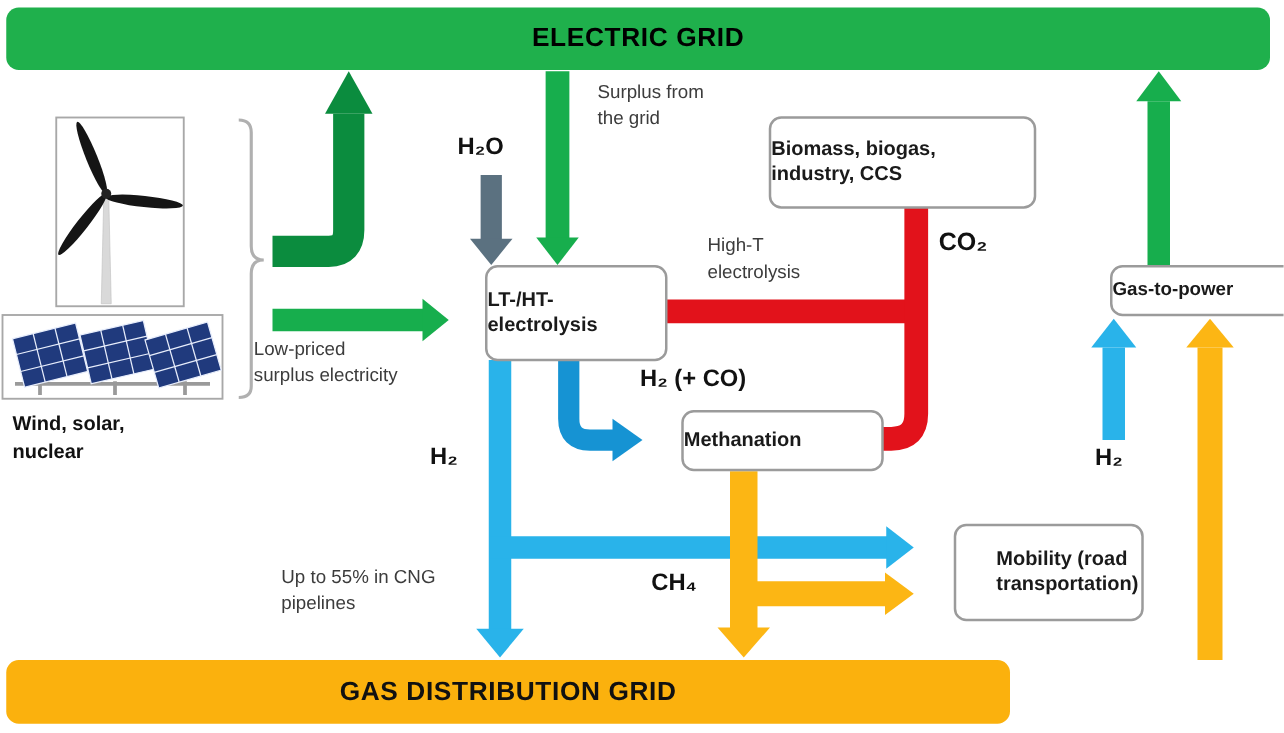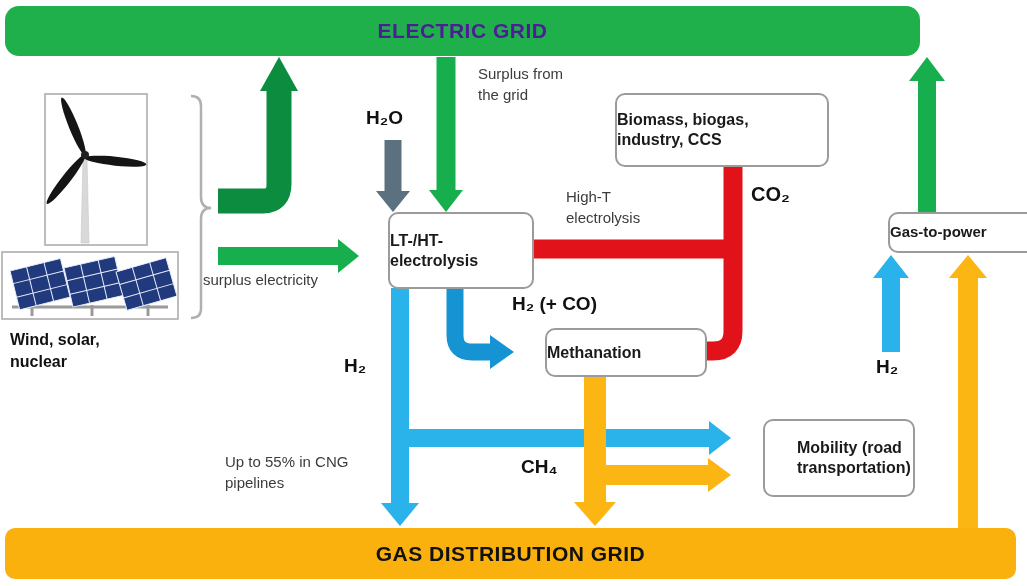--- a/index.html
+++ b/index.html
@@ -2,22 +2,22 @@
 <html style="--grid-green: #1fb04c; --arrow-green: #17ae4d; --dark-green: #0b8c3e; --red: #e2121b; --cyan: #29b3ea; --steel-blue: #1693d3; --amber: #fbb10d; --arrow-yellow: #fcb614; --slate: #5b7180; --panel-blue: #203a7d;"><head>
 <meta charset="utf-8">
 <style>
   html,body{margin:0;padding:0;background:#fff;}
   #stage{position:relative;width:1027px;height:586px;background:#fff;overflow:hidden;
          font-family:"Liberation Sans","DejaVu Sans",sans-serif;}
   #arrows{position:absolute;left:0;top:0;}
 
   .banner{position:absolute;border-radius:10px;display:flex;align-items:center;justify-content:center;
           font-weight:bold;font-size:21px;letter-spacing:.5px;}
-  #top-banner{left:5px;top:6px;width:915px;height:50px;background:var(--grid-green);color:#4c1d95;border-radius:14px;}
-  #bottom-banner{left:5px;top:528px;width:1011px;height:51px;background:var(--amber);color:#111;}
+  #top-banner{left:5px;top:6px;width:1011px;height:50px;background:var(--grid-green);color:#000000;}
+  #bottom-banner{left:5px;top:528px;width:803px;height:51px;background:var(--amber);color:#111;}
 
   .node{position:absolute;background:#fff;border:2px solid #9b9b9b;border-radius:10px;
         display:flex;flex-direction:column;align-items:flex-start;justify-content:center;
         font-weight:bold;color:#1a1a1a;font-size:16px;line-height:1.25;text-align:center;box-sizing:border-box;margin-left:30px;}
   #node-electrolysis{left:358px;top:212px;width:146px;height:77px;}
   #node-biomass{left:585px;top:93px;width:214px;height:74px;}
   #node-methanation{left:515px;top:328px;width:162px;height:49px;}
   #node-gas-to-power{left:858px;top:212px;width:160px;height:41px;font-size:15px;}
   #node-mobility{left:733px;top:419px;width:152px;height:78px;padding-left:32px;}
 
@@ -189,20 +189,21 @@
   <div class="node" id="node-mobility">
     <span>Mobility (road</span>
     <span>transportation)</span>
   </div>
 
   <div class="ann" id="ann-surplus">
     <div>Surplus from</div>
     <div>the grid</div>
   </div>
   <div class="ann" id="ann-low-priced">
+    <div>Low-priced</div>
     <div>surplus electricity</div>
   </div>
   <div class="ann" id="ann-high-t">
     <div>High-T</div>
     <div>electrolysis</div>
   </div>
   <div class="ann" id="ann-cng">
     <div>Up to 55% in CNG</div>
     <div>pipelines</div>
   </div>

